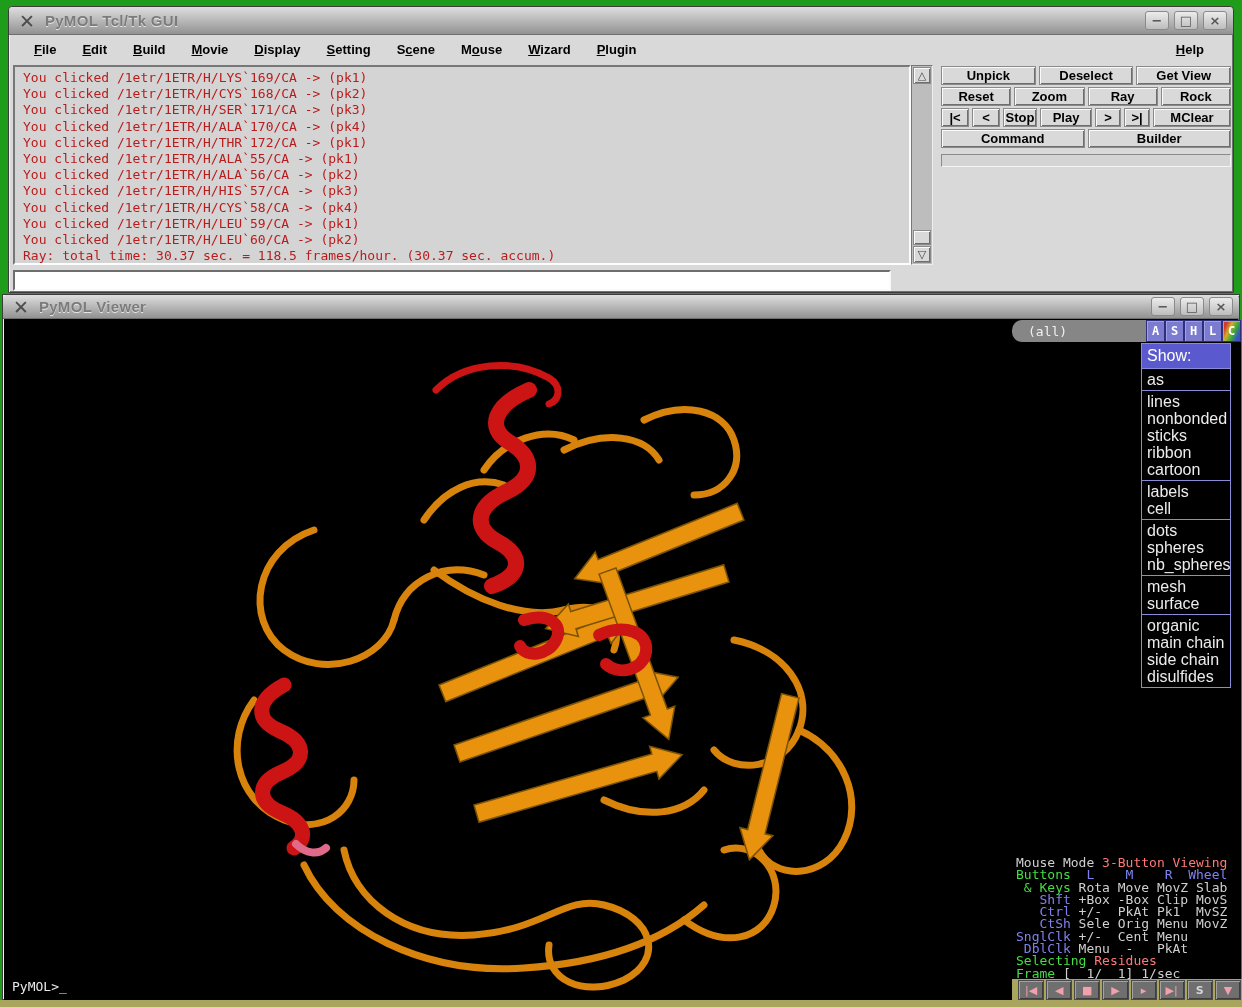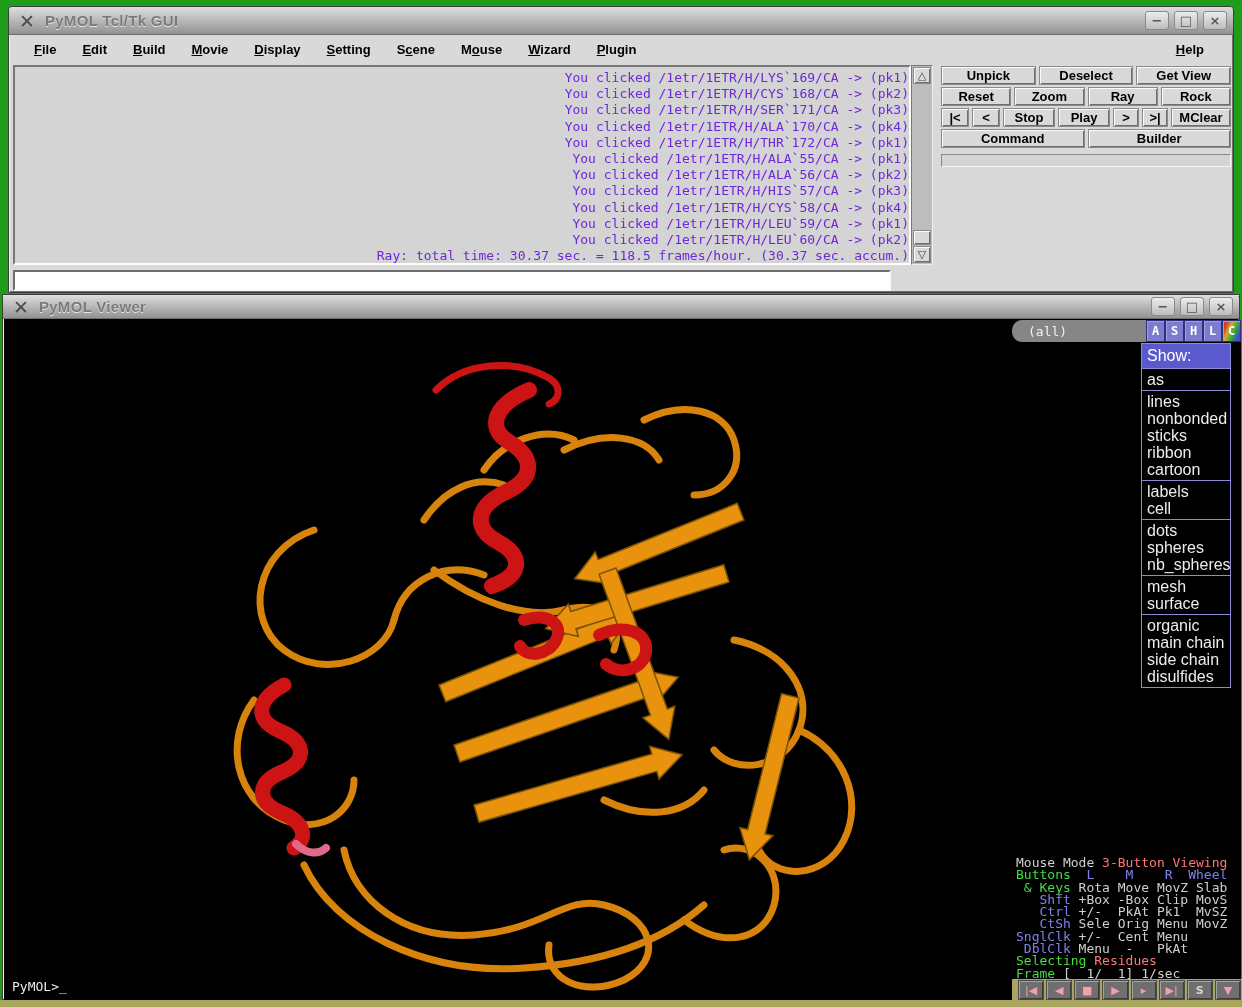--- a/index.html
+++ b/index.html
@@ -26,41 +26,41 @@
            display:flex; align-items:center; justify-content:center; white-space:nowrap; }
 
   
   #gui-window { left:8px; top:6px; width:1226px; height:287px; border-radius:4px 4px 0 0; }
   #gui-menubar { position:absolute; left:2px; top:29px; right:2px; height:26px; background:#d9d9d9;
                  display:flex; align-items:center; padding-left:10px; }
   .menu-item { font:bold 13px "Liberation Sans",sans-serif; color:#000; padding:0 13px; }
   #gui-helpbar { margin-left:auto; margin-right:14px; display:flex; }
   #gui-log { position:absolute; left:4px; top:58px; width:898px; height:200px;
              background:#d4d4d4; border:2px solid; border-color:#777 #fdfdfd #fdfdfd #777;
-             font:13px "DejaVu Sans Mono",monospace; color:#6d28d9; padding:3px 0 0 8px;
-             line-height:16.2px; overflow:hidden; white-space:pre;text-align:right; }
+             font:13px "DejaVu Sans Mono",monospace; color:#b91c1c; padding:3px 0 0 8px;
+             line-height:16.2px; overflow:hidden; white-space:pre; }
   #gui-scrollbar { position:absolute; left:902px; top:58px; width:22px; height:200px;
                    background:#bdbdbd; border:1px solid; border-color:#777 #eee #eee #777; }
   .sb-arrow { position:absolute; left:1px; width:18px; height:17px; background:#d9d9d9;
               border:1px solid #8a8a8a; box-shadow:inset 1px 1px 0 #fafafa, inset -1px -1px 0 #6e6e6e;
               display:flex; align-items:center; justify-content:center;
               font:11px "DejaVu Sans",sans-serif; color:#444; }
   #sb-up { top:1px; } #sb-down { bottom:1px; }
   #sb-thumb { position:absolute; left:1px; bottom:19px; width:18px; height:15px; background:#d9d9d9;
               border:1px solid #8a8a8a; box-shadow:inset 1px 1px 0 #fafafa, inset -1px -1px 0 #6e6e6e; }
   #gui-cmd { position:absolute; left:4px; top:263px; width:878px; height:21px; background:#fff;
              border:2px solid; border-color:#6e6e6e #fafafa #fafafa #6e6e6e;
              font:13px "DejaVu Sans Mono",monospace; padding:0 4px; outline:none; }
   #gui-panel { position:absolute; left:932px; top:59px; width:290px; display:flex;
                flex-direction:column; gap:2px; }
   .btnrow { display:flex; gap:3px; height:19px; }
   .btnrow .tkbtn { flex:1; }
   #btnrow3 .tkbtn { flex:0 0 auto; }
   #btnrow3 .tkbtn:nth-child(1){ width:28px; } #btnrow3 .tkbtn:nth-child(2){ width:28px; }
-  #btnrow3 .tkbtn:nth-child(3){ width:52px; } #btnrow3 .tkbtn:nth-child(4){ width:52px; }
+  #btnrow3 .tkbtn:nth-child(3){ width:34px; } #btnrow3 .tkbtn:nth-child(4){ width:52px; }
   #btnrow3 .tkbtn:nth-child(5){ width:26px; } #btnrow3 .tkbtn:nth-child(6){ width:26px; }
   #btnrow3 .tkbtn:nth-child(7){ flex:1; }
   #feedback-strip { margin-top:4px; height:13px; background:#d4d4d4;
                     border:1px solid; border-color:#8a8a8a #f5f5f5 #f5f5f5 #8a8a8a; }
 
   
   #viewer-window { left:2px; top:294px; width:1238px; height:706px; background:#000; }
   #viewer-content { position:absolute; left:1px; top:25px; right:1px; bottom:0; background:#000; }
   #viewport { position:absolute; left:0; top:0; width:1008px; height:681px; }
   #prompt { position:absolute; left:8px; top:659px; font:13px "DejaVu Sans Mono",monospace; color:#e8e8e8; }

